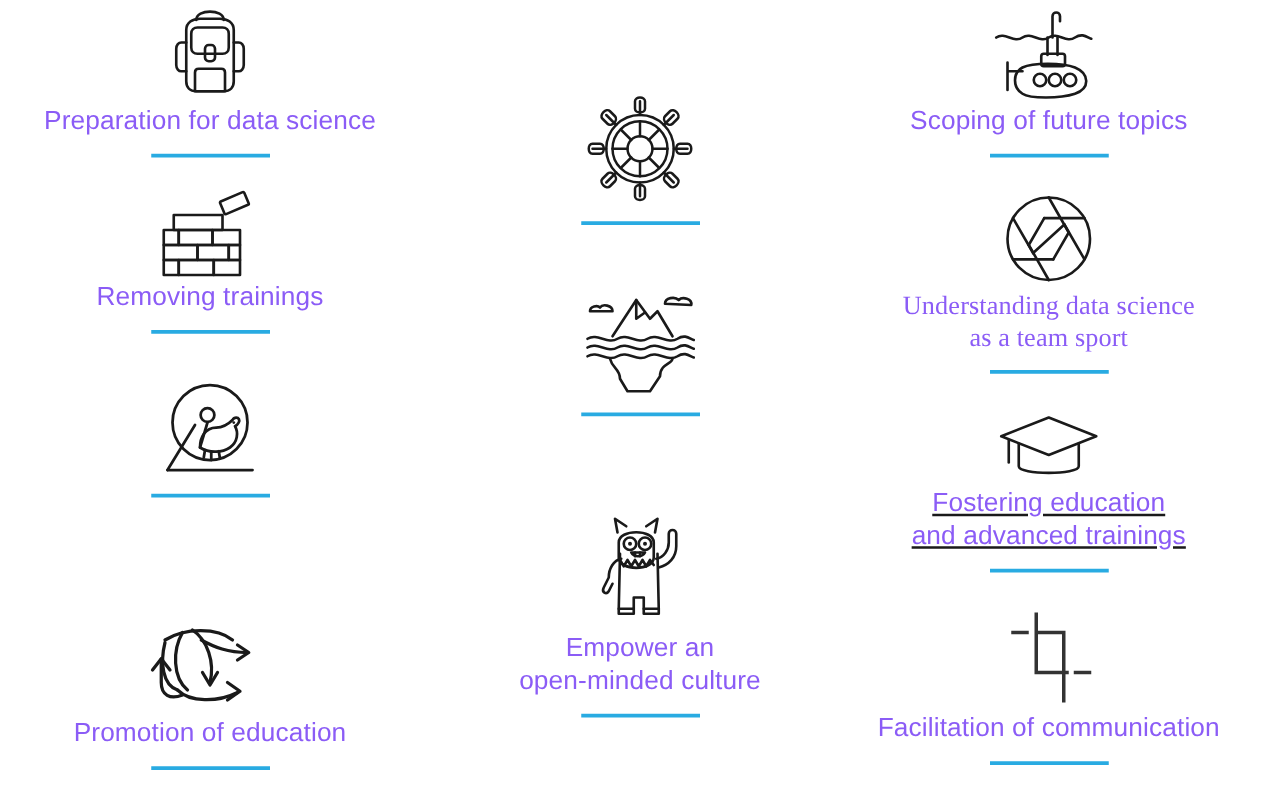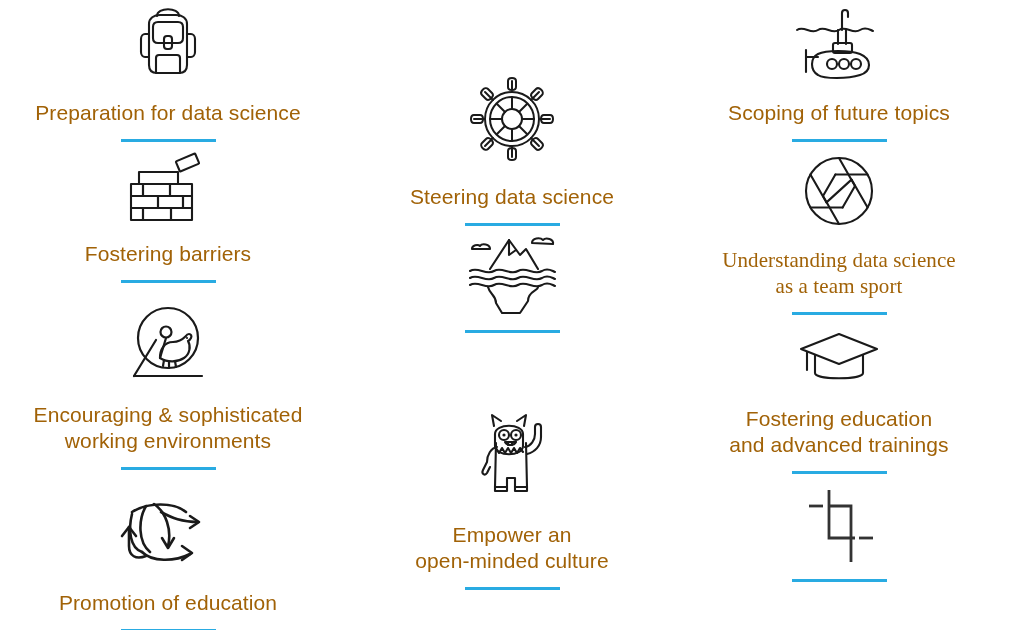--- a/index.html
+++ b/index.html
@@ -34,24 +34,24 @@
     line-height: 0;
   }
   .icon-wrap svg {
     display: block;
     overflow: visible;
   }
   .label {
     font-size: 21px;
     line-height: 26px;
     letter-spacing: 0.1px;
-    color: #a16207;
+    color: #8b5cf6;
     white-space: pre-line;
     font-weight: 400;
-    margin-top: 20px;
+    margin-top: 4px;
   }
   .rule {
     width: 95px;
     height: 3px;
     background: #29abe2;
     margin-top: 13px;
     border-radius: 0;
   }
   
   .col-left   { left: 168px; }
@@ -92,41 +92,39 @@
         <rect x="18" y="29" width="27" height="12"></rect>
         <rect x="45" y="29" width="22" height="12"></rect>
         <rect x="6" y="41" width="27" height="12"></rect>
         <rect x="33" y="41" width="25" height="12"></rect>
         <rect x="58" y="41" width="9" height="12"></rect>
         <rect x="6" y="53" width="12" height="12"></rect>
         <rect x="18" y="53" width="28" height="12"></rect>
         <rect x="46" y="53" width="21" height="12"></rect>
       </svg>
     </span>
-    <div class="label">Fostering barriers</div>
+    <div class="label">Removing trainings</div>
     <div class="rule" style="background: rgb(41, 171, 226);"></div>
   </div>
 
   <div class="cell col-left" style="top:300px;">
     <span class="icon-wrap">
       <svg width="104" height="82" viewBox="0 0 104 82" fill="none" stroke="#1a1a1a" stroke-width="2.2" stroke-linecap="round" stroke-linejoin="round">
         <circle cx="52" cy="38" r="30"></circle>
         <path d="M18 76 L40 40"></path>
         <path d="M18 76 L86 76"></path>
         <circle cx="50" cy="32" r="5.5"></circle>
         <path d="M50 38 L44 58"></path>
         <path d="M44 58 C44 50, 48 42, 57 42 C62 42, 66 40, 70 36 C70 36, 71 34, 73 34 C75 34, 76 36, 75 38 C74 40, 72 41, 72 41 C75 46, 74 54, 68 58 C62 62, 52 63, 44 58 Z"></path>
         <circle cx="71" cy="38" r="1.1" fill="#1a1a1a" stroke="none"></circle>
         <path d="M48 60 L47 66"></path>
         <path d="M53 62 L53 68"></path>
         <path d="M59 61 L60 67"></path>
       </svg>
     </span>
-    <div class="label">Encouraging &amp; sophisticated
-working environments</div>
     <div class="rule" style="background: rgb(41, 171, 226);"></div>
   </div>
 
   <div class="cell col-left" style="top:490px;">
     <span class="icon-wrap">
       <svg width="104" height="80" viewBox="0 0 104 80" fill="none" stroke="#1a1a1a" stroke-width="2.6" stroke-linecap="round" stroke-linejoin="round">
         <path d="M16 22 C32 12, 58 12, 70 22"></path>
         <path d="M30 16 C22 30, 22 52, 34 62"></path>
         <path d="M38 14 C50 22, 56 40, 52 56"></path>
         <path d="M26 62 C36 72, 58 72, 74 64"></path>
@@ -156,21 +154,20 @@
           <path d="M72 45 L83 45 M83 41 C87 41, 87 49, 83 49 L77 49 C73 49, 73 41, 77 41 Z"></path>
           <path d="M26 26 L18 18 M15 21 C12 18, 18 12, 21 15 L25 19 C28 22, 22 28, 19 25 Z"></path>
           <path d="M64 26 L72 18 M69 15 C72 12, 78 18, 75 21 L71 25 C68 28, 62 22, 65 19 Z"></path>
           <path d="M26 64 L18 72 M21 75 C18 78, 12 72, 15 69 L19 65 C22 62, 28 68, 25 71 Z"></path>
           <path d="M64 64 L72 72 M75 69 C78 72, 72 78, 69 75 L65 71 C62 68, 68 62, 71 65 Z"></path>
         </g>
         <path d="M45 23 L45 35 M45 55 L45 67 M23 45 L35 45 M55 45 L67 45"></path>
         <path d="M30 30 L38 38 M52 52 L60 60 M60 30 L52 38 M38 52 L30 60"></path>
       </svg>
     </span>
-    <div class="label">Steering data science</div>
     <div class="rule" style="background: rgb(41, 171, 226);"></div>
   </div>
 
   <div class="cell col-mid" style="top:233px;">
     <span class="icon-wrap">
       <svg width="92" height="84" viewBox="0 0 92 84" fill="none" stroke="#1a1a1a" stroke-width="2.1" stroke-linecap="round" stroke-linejoin="round">
         <path d="M6 16 C6 12, 12 11, 14 13 C16 10, 24 11, 24 16 Z"></path>
         <path d="M66 10 C66 5, 74 4, 77 7 C80 4, 88 6, 87 11 Z"></path>
         <path d="M24 36 L43 7 L54 22 L60 16 L72 36"></path>
         <path d="M43 7 L43 22 L50 17"></path>
@@ -239,21 +236,21 @@
         <path d="M52 31 L39.6 52.5"></path>
         <path d="M32.4 19.5 L20 41"></path>
         <path d="M48.5 24.6 L23.5 47.4"></path>
       </svg>
     </span>
     <div class="label">Understanding data science
 as a team sport</div>
     <div class="rule" style="background: rgb(41, 171, 226);"></div>
   </div>
 
-  <div class="cell col-right" style="top:330px;">
+  <div class="cell col-right" style="top:330px;text-decoration:underline;">
     <span class="icon-wrap">
       <svg width="84" height="56" viewBox="0 0 84 56" fill="none" stroke="#1a1a1a" stroke-width="2.1" stroke-linecap="round" stroke-linejoin="round">
         <path d="M42 4 L80 19 L42 34 L4 19 Z"></path>
         <path d="M18 25 L18 43 C18 50, 66 50, 66 43 L66 25"></path>
         <path d="M10 22 L10 40"></path>
       </svg>
     </span>
     <div class="label">Fostering education
 and advanced trainings</div>
     <div class="rule" style="background: rgb(41, 171, 226);"></div>
@@ -261,16 +258,17 @@
 
   <div class="cell col-right" style="top:488px;">
     <span class="icon-wrap">
       <svg width="80" height="78" viewBox="0 0 80 78" fill="none" stroke="#333333" stroke-width="2.8" stroke-linecap="butt" stroke-linejoin="miter">
         <path d="M30 2 L30 50 L56 50"></path>
         <path d="M10 18 L24 18"></path>
         <path d="M30 18 L52 18 L52 74"></path>
         <path d="M60 50 L74 50"></path>
       </svg>
     </span>
+    <div class="label">Facilitation of communication</div>
     <div class="rule" style="background: rgb(41, 171, 226);"></div>
   </div>
 
 </div>
 
 </body></html>

